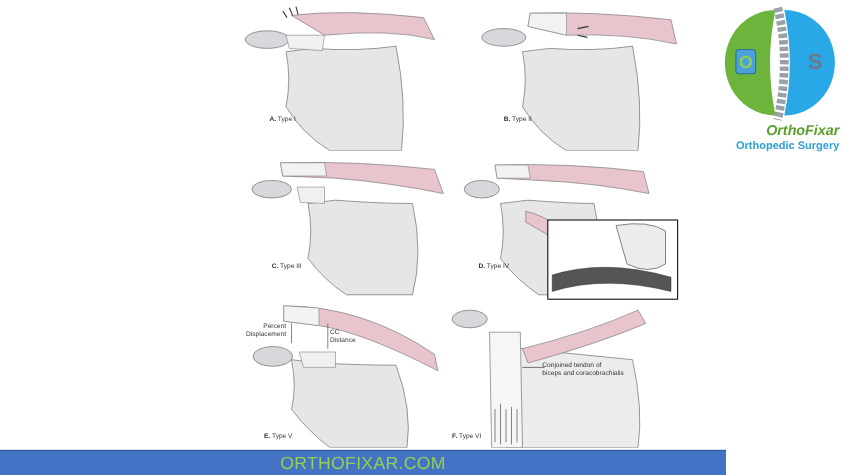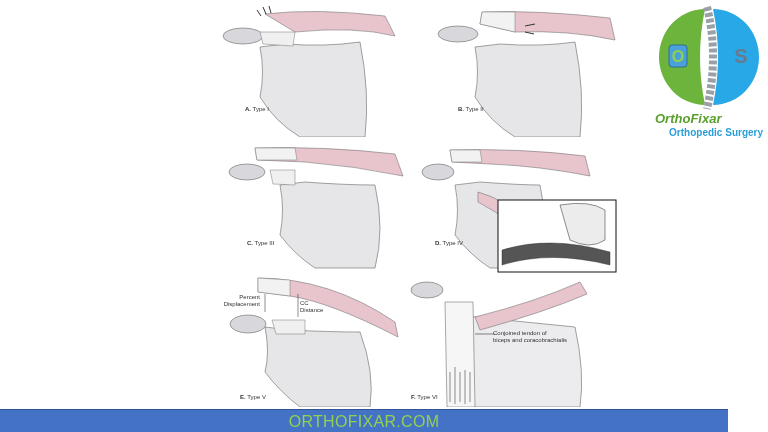--- a/index.html
+++ b/index.html
@@ -2,24 +2,24 @@
 <html><head>
 <meta charset="utf-8">
 <style>
   html,body{margin:0;padding:0;}
   body{width:768px;height:432px;position:relative;overflow:hidden;background:#ffffff;font-family:"Liberation Sans",sans-serif;}
   .panel{position:absolute;width:200px;height:135px;}
   .panel svg{position:absolute;left:0;top:0;}
   .panel-label{position:absolute;font-size:6px;color:#333;font-weight:normal;white-space:nowrap;}
   .panel-label b{font-weight:bold;}
   .annot{position:absolute;font-size:6px;color:#333;line-height:7px;white-space:nowrap;}
-  .footer{position:absolute;left:0;top:409px;width:728px;height:23px;background:#4472c4;border-top:1px solid #2f5597;display:flex;align-items:center;justify-content:center;}
+  .footer{position:absolute;left:0;top:409px;width:660px;height:23px;background:#4472c4;border-top:1px solid #2f5597;display:flex;align-items:center;justify-content:center;}
   .footer span{color:#92d050;font-size:16px;letter-spacing:0.3px;font-family:"Liberation Sans",sans-serif;}
   .logo{position:absolute;left:655px;top:5px;width:108px;height:135px;}
-  .logo-title{position:absolute;left:0;width:108px;top:106px;text-align:left;color:#5aa02c;font-size:13px;font-weight:bold;font-style:italic;font-family:"Liberation Sans",sans-serif;}
+  .logo-title{position:absolute;left:0;width:108px;top:106px;text-align:right;color:#5aa02c;font-size:13px;font-weight:bold;font-style:italic;font-family:"Liberation Sans",sans-serif;}
   .logo-sub{position:absolute;left:0;width:108px;top:122px;text-align:right;color:#2a9fd8;font-size:10px;font-weight:bold;font-family:"Liberation Sans",sans-serif;}
 </style>
 </head>
 <body>
 
 <div class="panel" style="left:205px;top:2px;">
   <svg width="200" height="135">
     <path d="M55 45 Q60 70 55 95 Q70 120 95 135 L160 135 Q165 90 155 40 Q120 45 80 42 Z" fill="#e6e6e8" stroke="#666" stroke-width="0.6"></path>
     <path d="M60 12 Q110 6 180 14 L190 34 Q150 24 90 30 Z" fill="#e8c4cc" stroke="#777" stroke-width="0.6"></path>
     <ellipse cx="38" cy="34" rx="20" ry="8" fill="#d8d8dc" stroke="#666" stroke-width="0.6"></ellipse>

